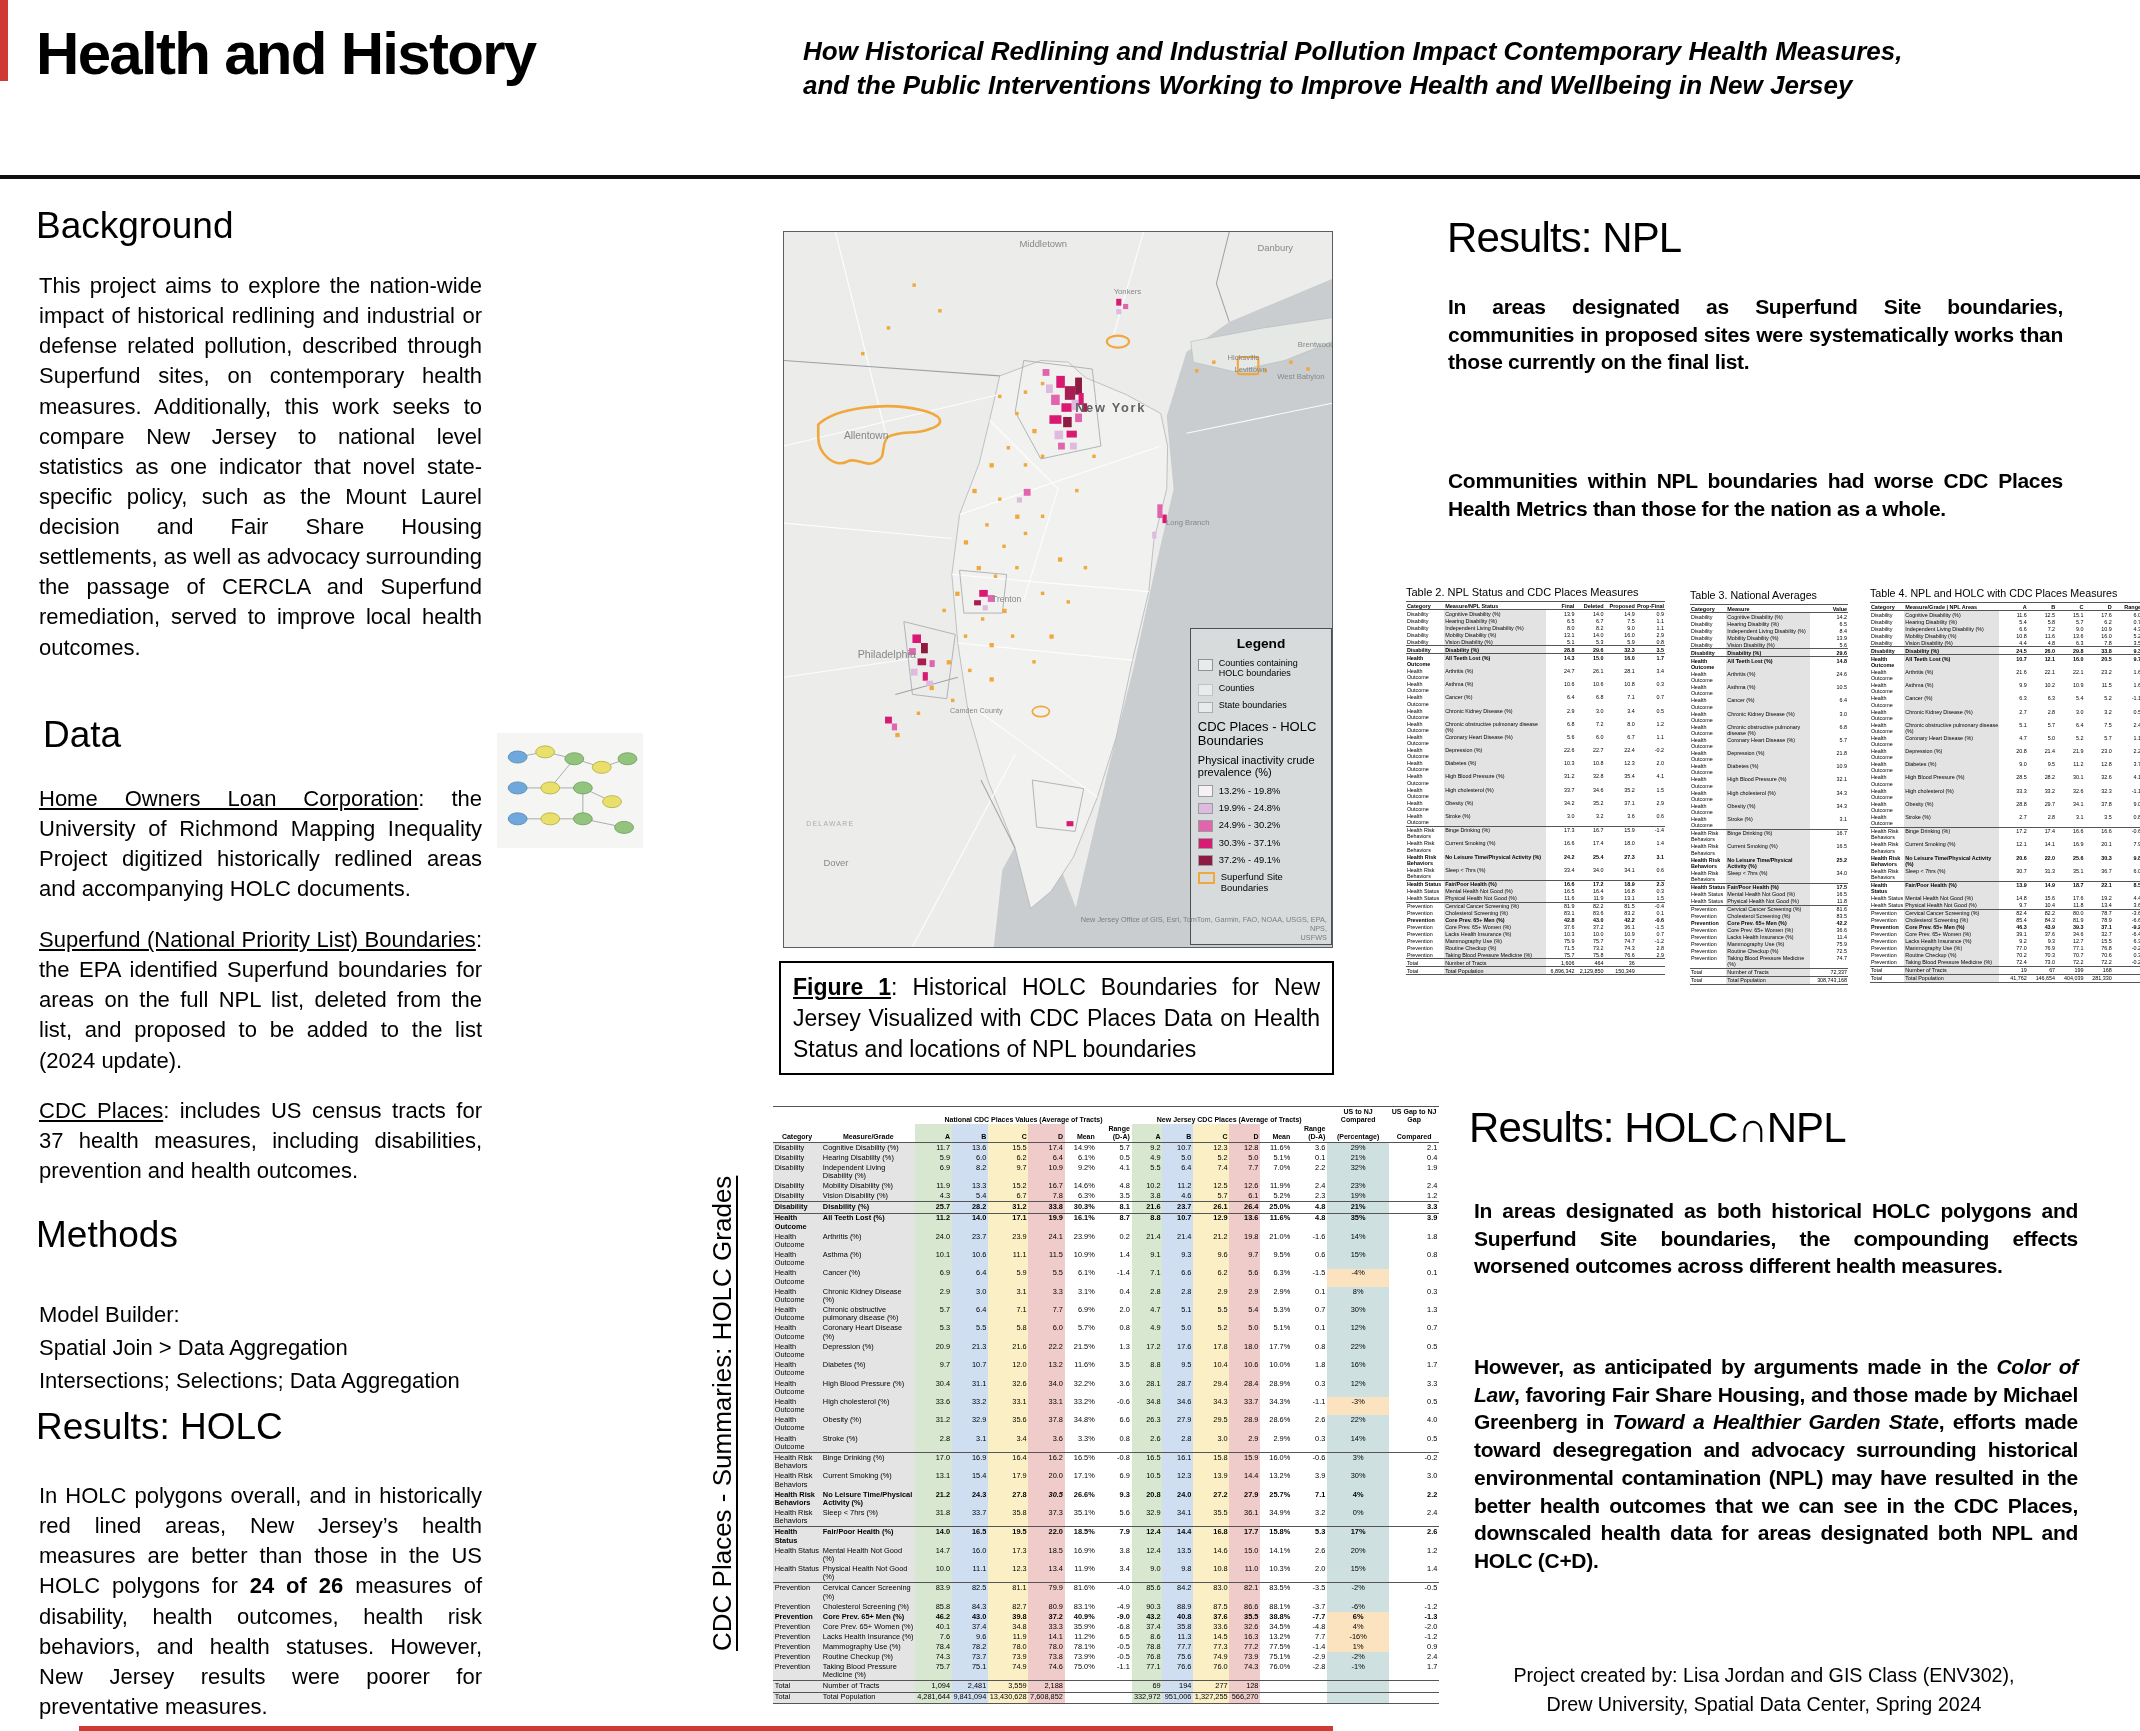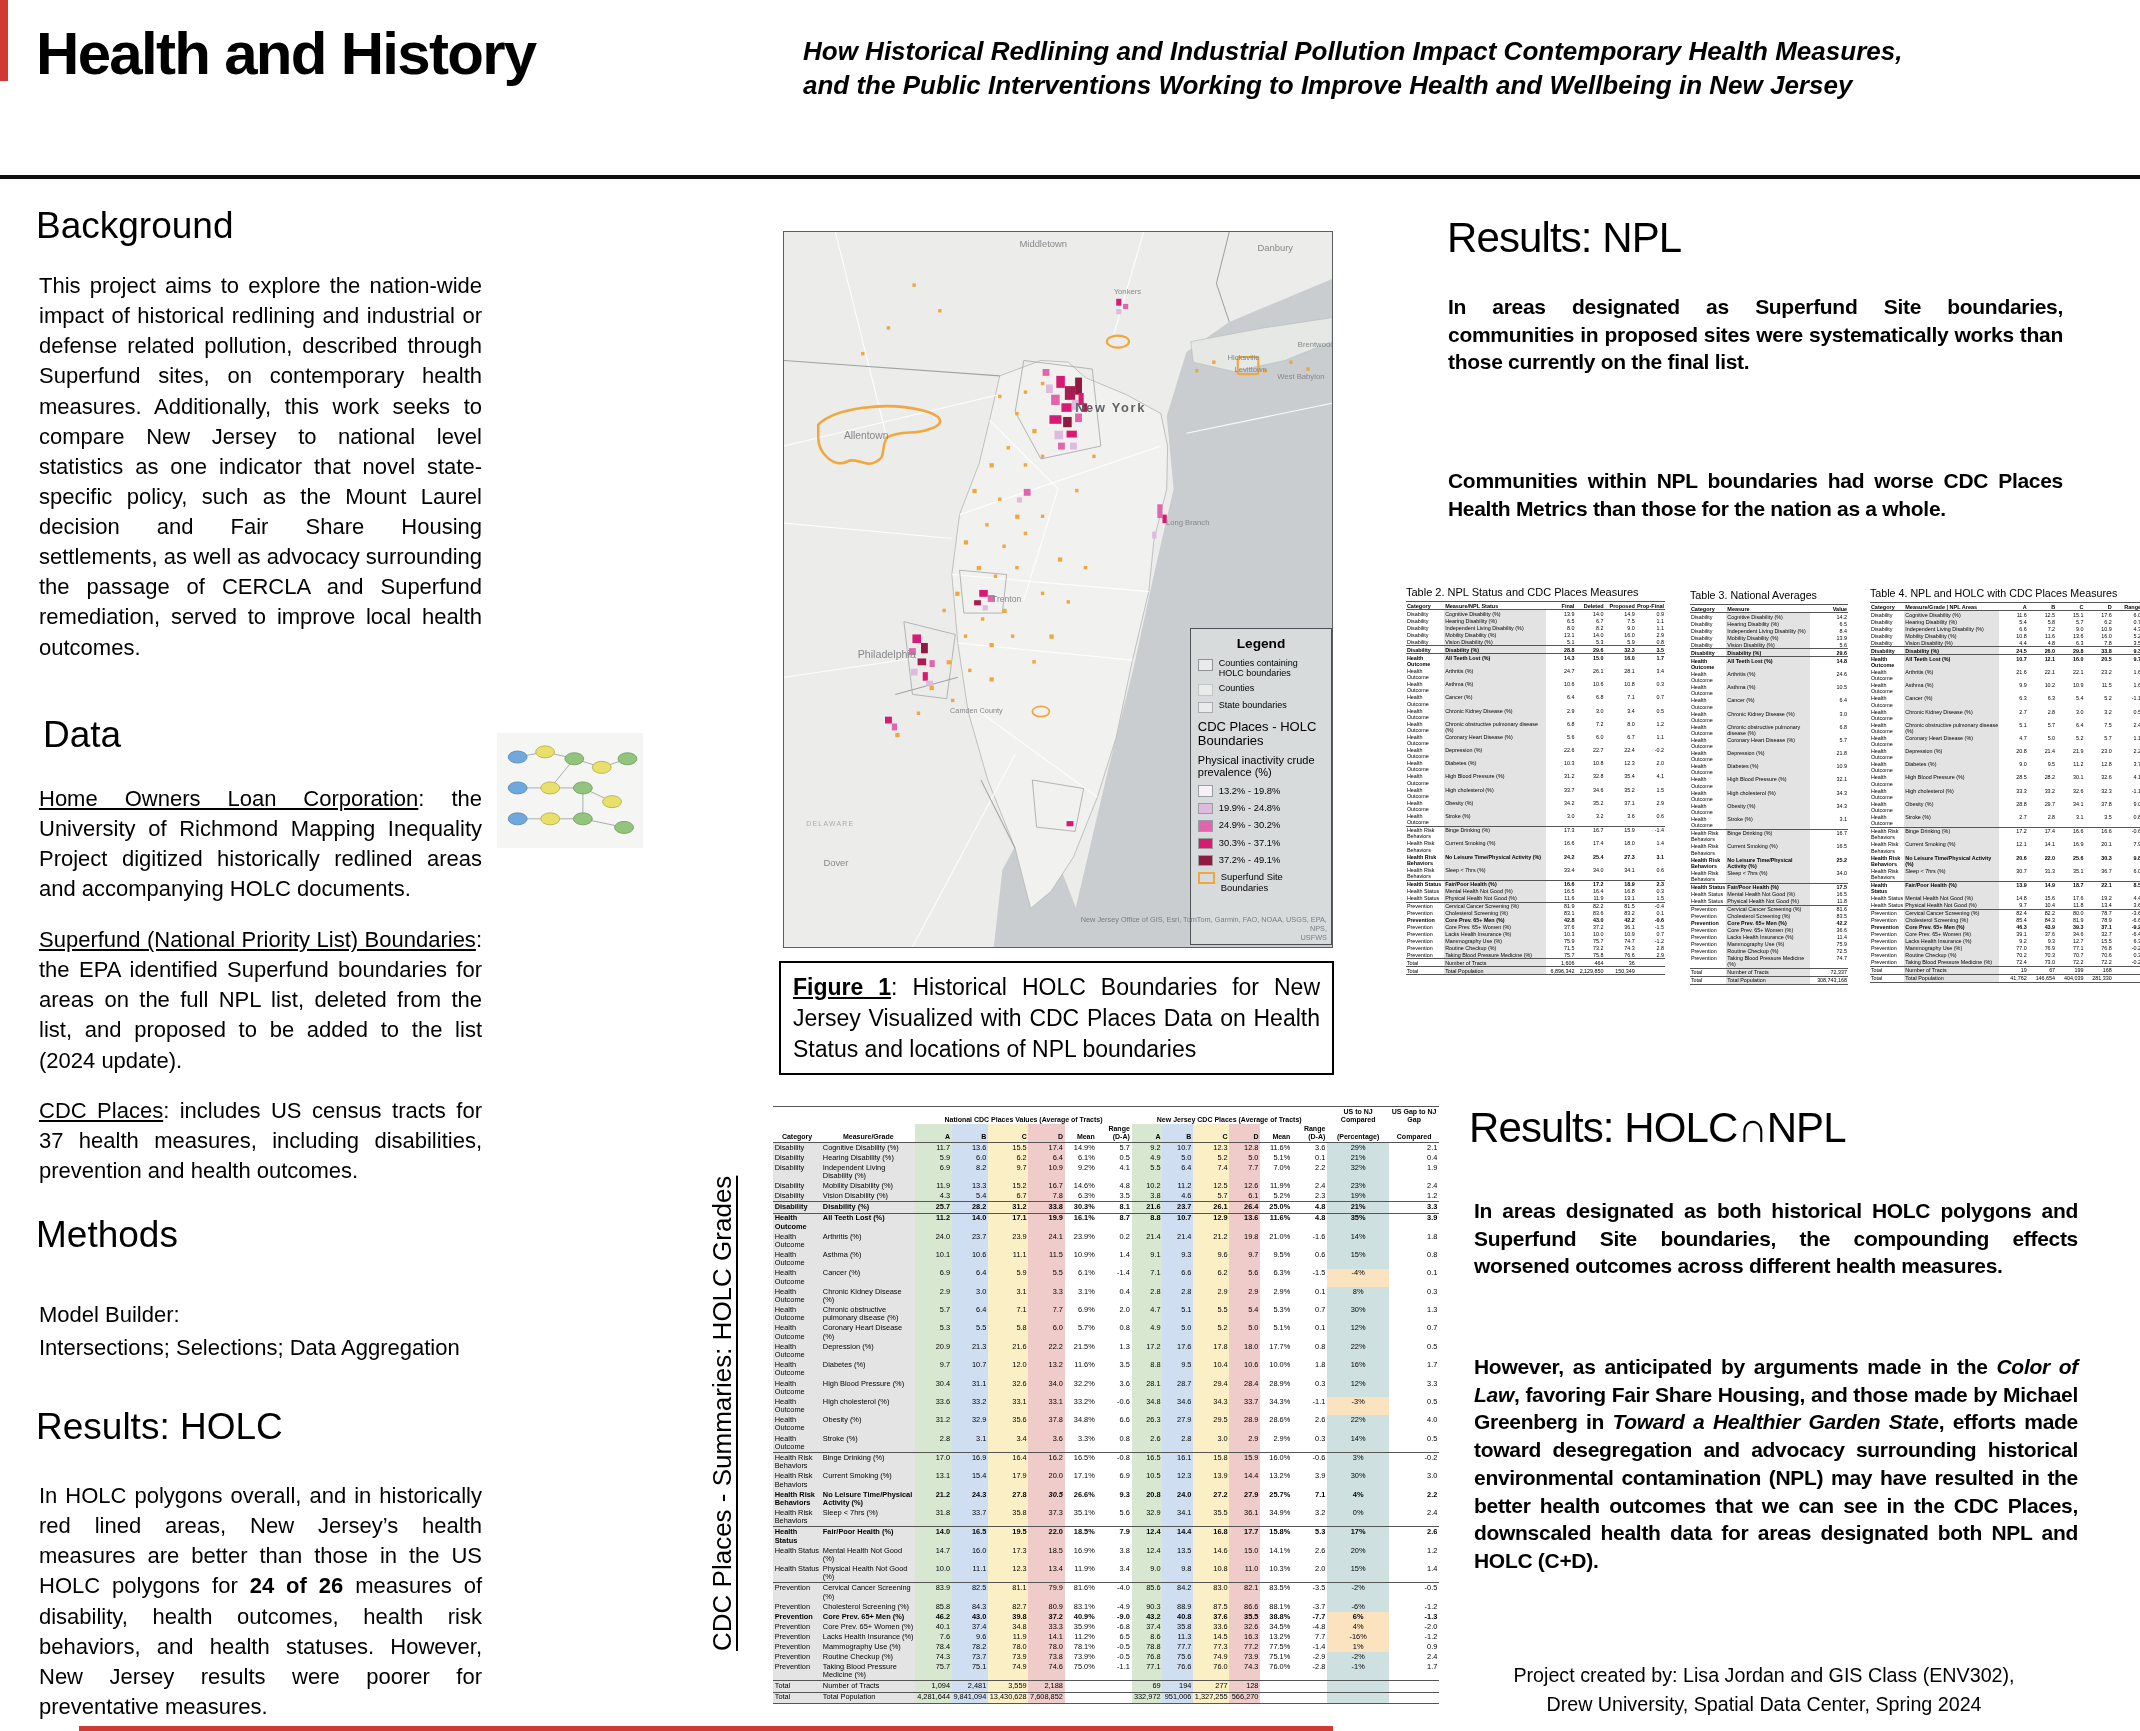--- a/index.html
+++ b/index.html
@@ -136,20 +136,21 @@
         <ellipse cx="62" cy="100" rx="11" ry="7" fill="#e8e06a" stroke="#b6ad45"></ellipse>
         <ellipse cx="100" cy="100" rx="11" ry="7" fill="#93c47d" stroke="#6f9e5c"></ellipse>
         <ellipse cx="148" cy="110" rx="11" ry="7" fill="#93c47d" stroke="#6f9e5c"></ellipse>
       </g>
     </svg>
   </div>
 
   <h2 class="abs h-left" id="methods-heading">Methods</h2>
   <div class="abs" id="methods-body">
     <div>Model Builder:</div>
+    <div>Spatial Join &gt; Data Aggregation</div>
     <div>Intersections; Selections; Data Aggregation</div>
   </div>
 
   <h2 class="abs h-left" id="resholc-heading">Results: HOLC</h2>
   <div class="abs body-left" id="resholc-body"><span>In HOLC polygons overall, and in historically red lined areas, New Jersey’s health measures are better than those in the US HOLC polygons for </span><span style="font-weight: 700;">24 of 26</span><span> measures of disability, health outcomes, health risk behaviors, and health statuses. However, New Jersey results were poorer for preventative measures.</span></div>
 
   <div class="abs" id="map-box">
     <svg width="548" height="715" viewBox="0 0 640 835">
       <rect x="0" y="0" width="640" height="835" fill="#ececeb"></rect>
       <g fill="#c9cdd0">

